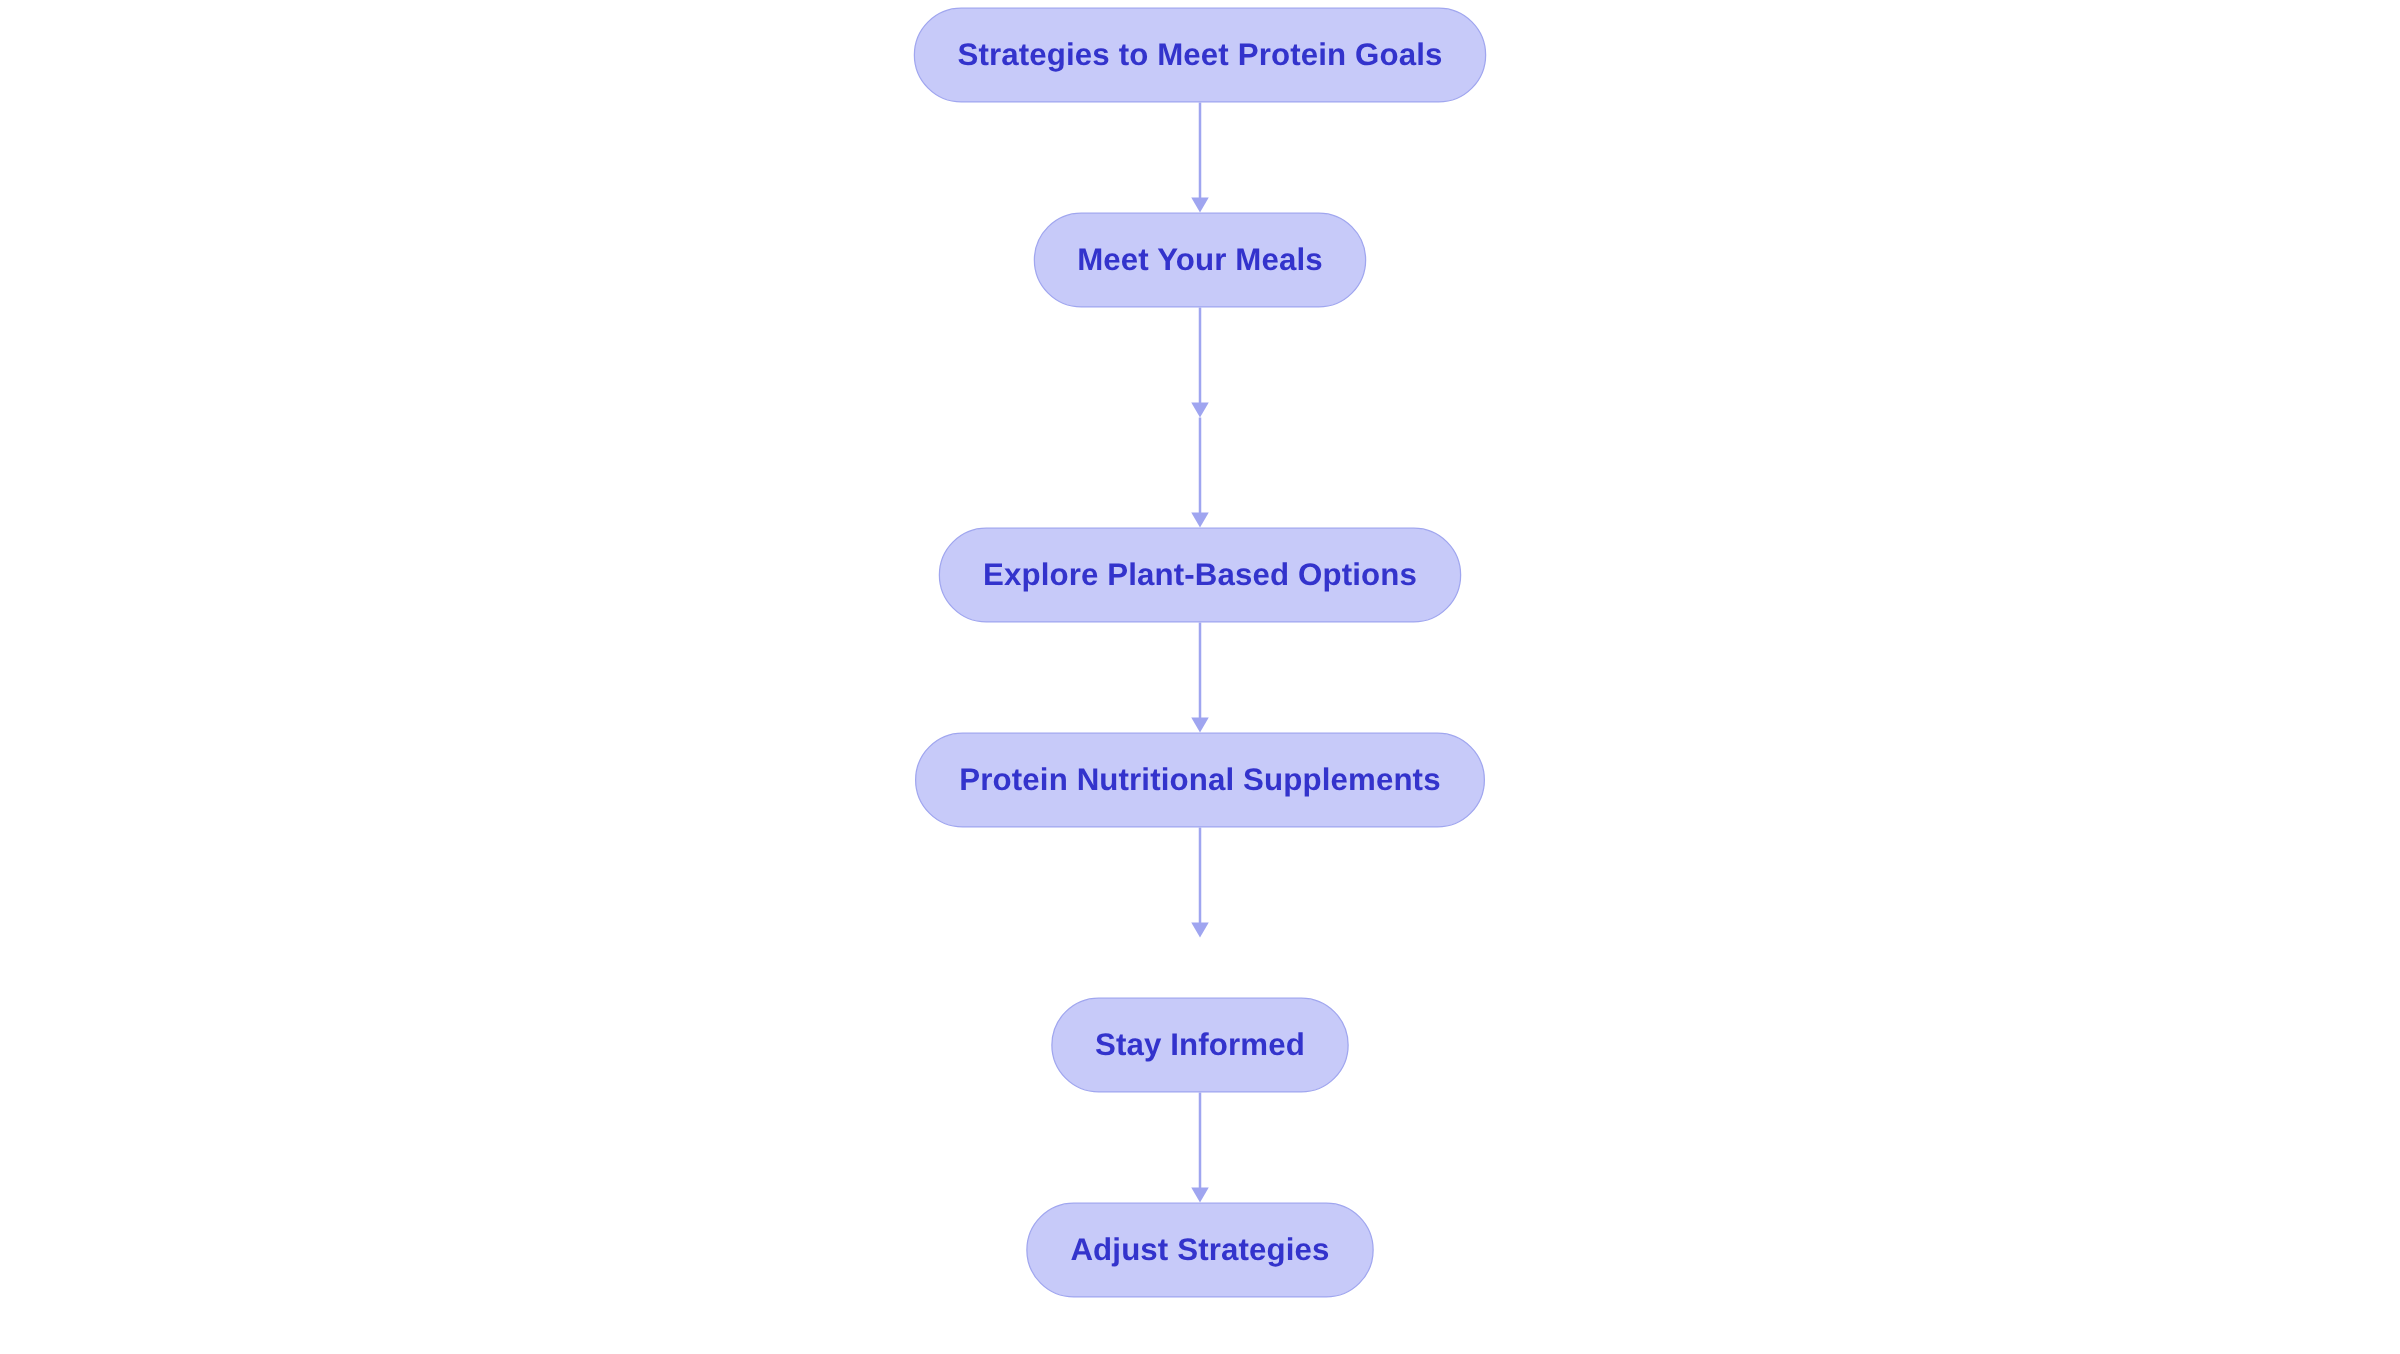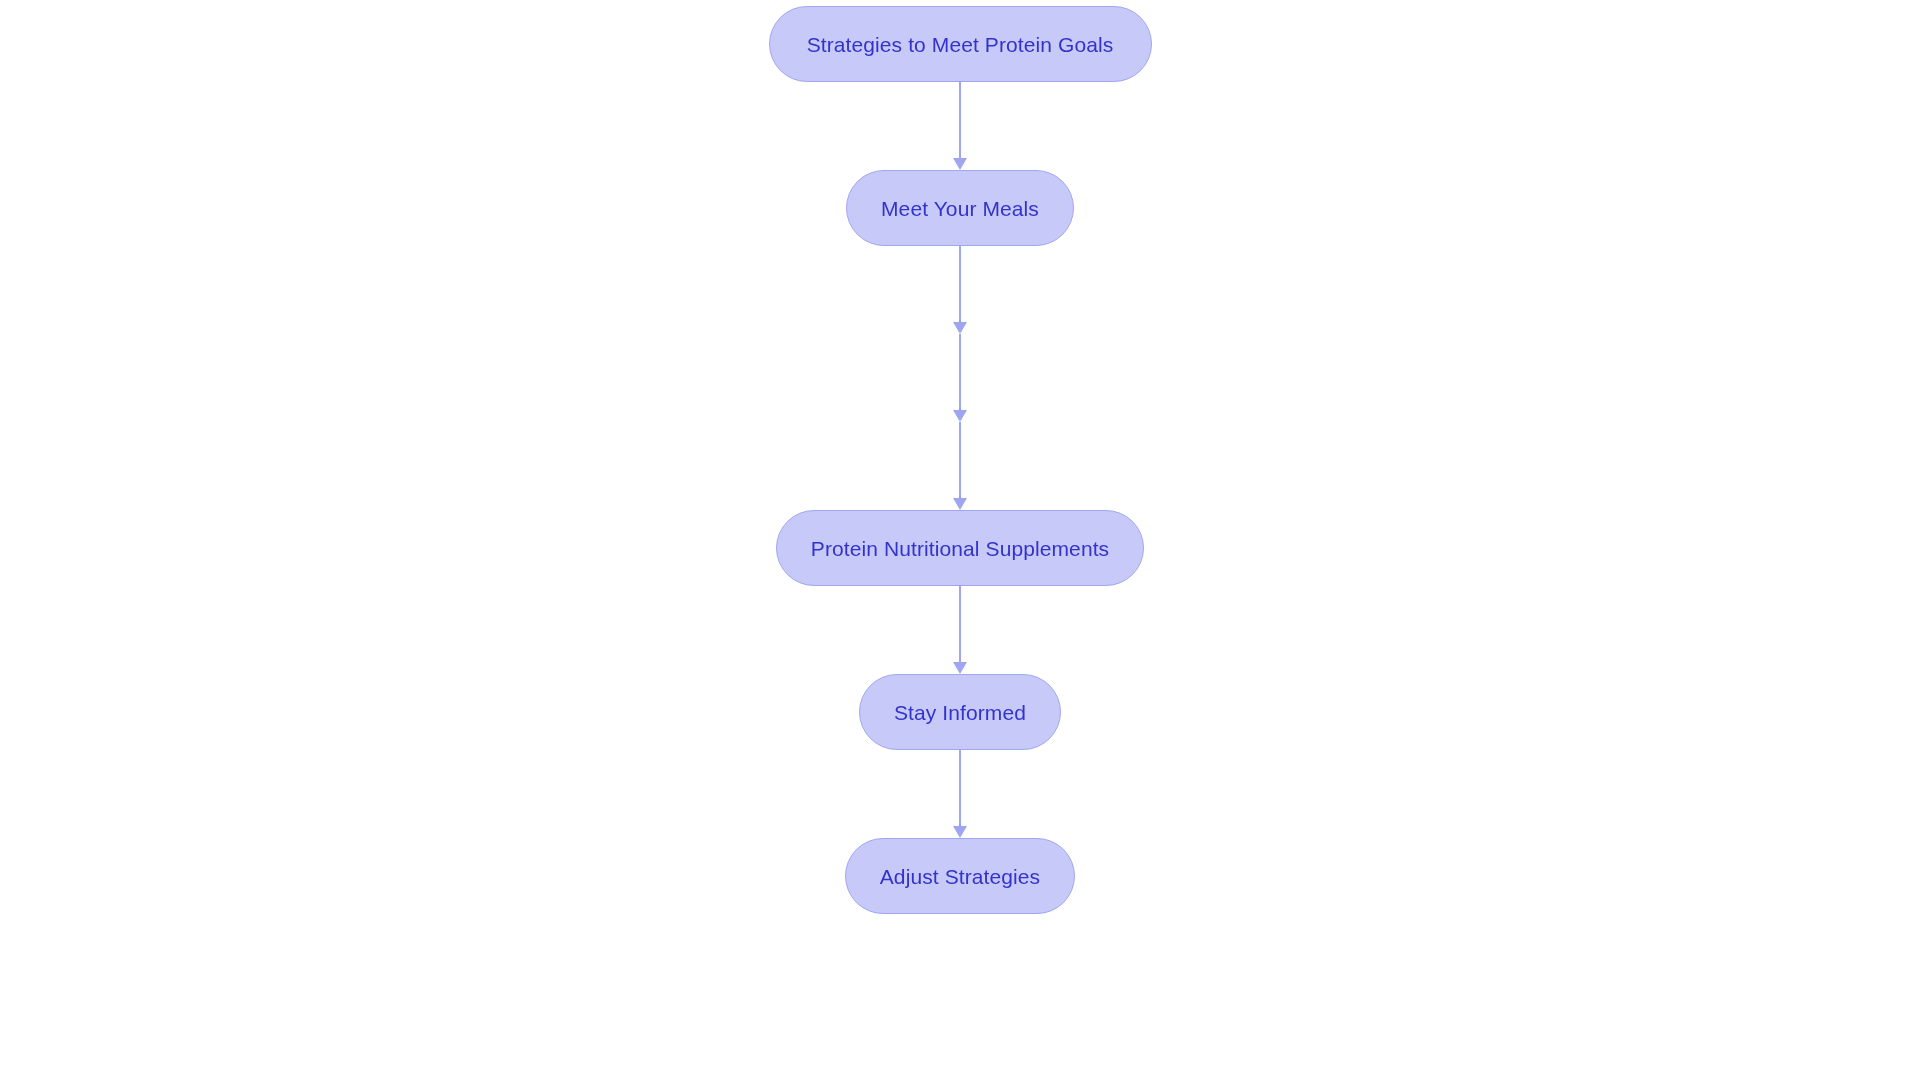--- a/index.html
+++ b/index.html
@@ -34,22 +34,22 @@
 
   .node {
     box-sizing: border-box;
     display: flex;
     align-items: center;
     justify-content: center;
     background: #c7caf9;
     border: 1.3px solid #a0a6ef;
     border-radius: 999px;
     color: #3333cc;
-    font-size: 21px;
-    font-weight: 400;
+    font-size: 25px;
+    font-weight: 700;
     letter-spacing: 0.1px;
     white-space: nowrap;
     line-height: 1;
     padding: 0 34px;
     height: 76px;
   }
 
   .node-label {
     pointer-events: none;
   }
@@ -101,36 +101,39 @@
       <div class="stem"></div>
       <div class="head"></div>
     </div>
 
 
     <div class="connector" style="height:88px;">
       <div class="stem"></div>
       <div class="head"></div>
     </div>
 
+    <div class="node" style="min-width:340px;">
+      <span class="node-label">Explore Plant-Based Options</span>
+    </div>
 
     <div class="connector" style="height:88px;">
       <div class="stem"></div>
       <div class="head"></div>
     </div>
 
     <div class="node" style="min-width:363px;">
       <span class="node-label">Protein Nutritional Supplements</span>
     </div>
 
     <div class="connector" style="height:88px;">
       <div class="stem"></div>
       <div class="head"></div>
     </div>
 
-    <div class="node" style="min-width:198px;">
+    <div class="node" style="min-width:198px;margin-top:48px;">
       <span class="node-label">Stay Informed</span>
     </div>
 
     <div class="connector" style="height:88px;">
       <div class="stem"></div>
       <div class="head"></div>
     </div>
 
     <div class="node" style="min-width:220px;">
       <span class="node-label">Adjust Strategies</span>

